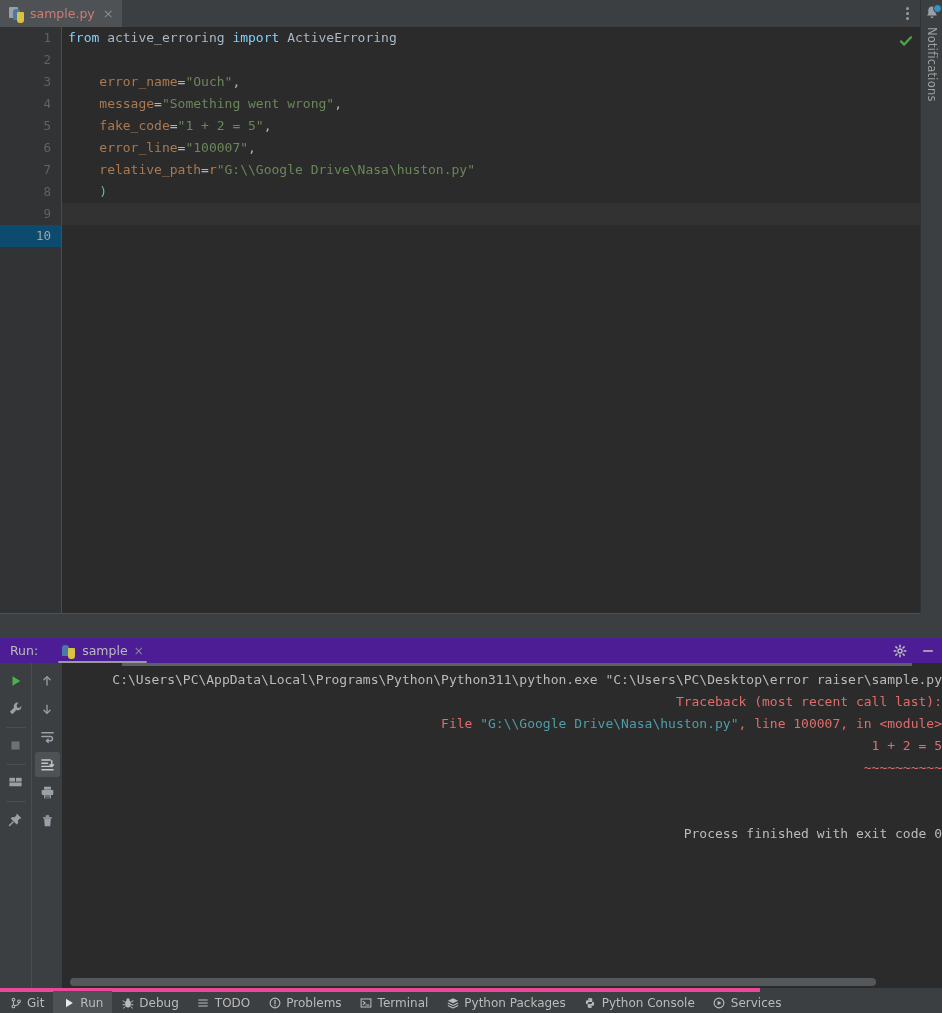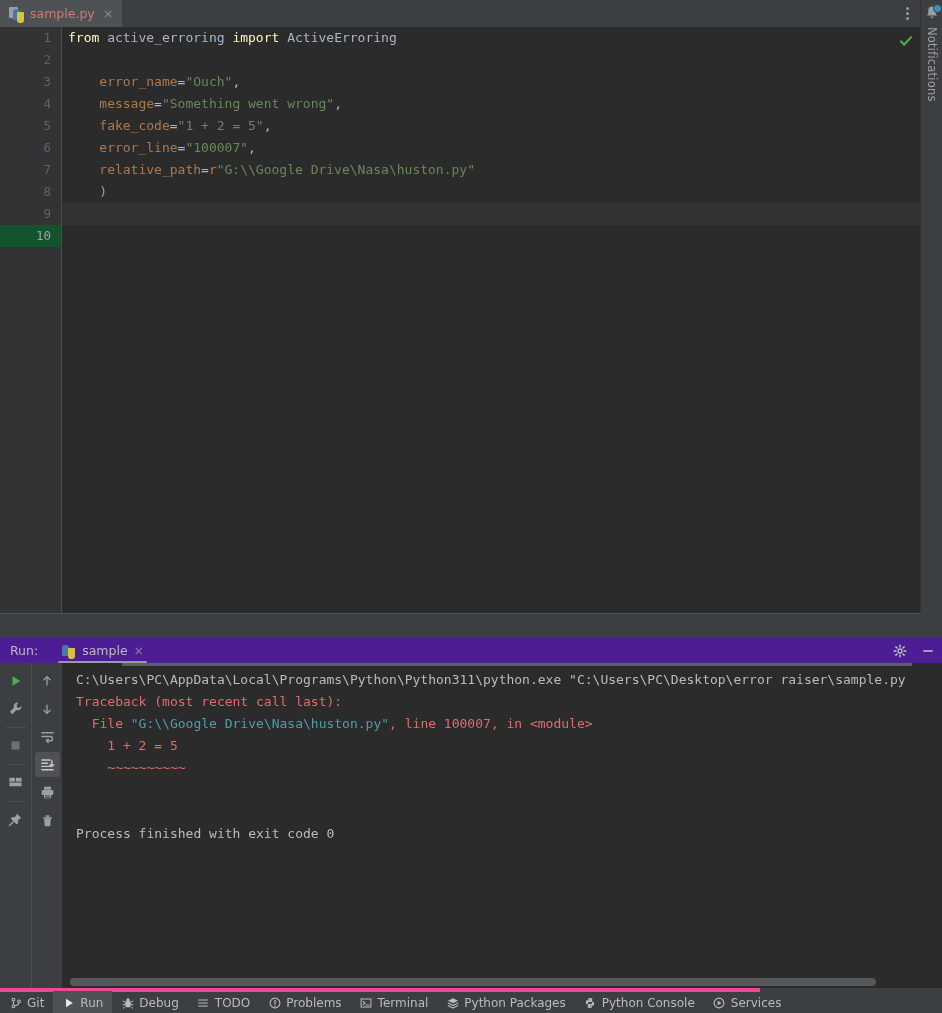--- a/index.html
+++ b/index.html
@@ -132,41 +132,41 @@
     line-height: 22px;
     text-align: right;
     padding-right: 10px;
     box-sizing: border-box;
     color: #606366;
     font-family: "DejaVu Sans Mono", monospace;
     font-size: 12.5px;
   }
   .gutter .gline.current {
     color: #a4a3a3;
-    background: #14532d;
+    background: #0c4a6e;
   }
   .code-area {
     position: relative;
     flex: 1 1 auto;
     background: #2b2b2b;
     overflow: hidden;
   }
   .cline {
     height: 22px;
     line-height: 22px;
     white-space: pre;
     font-family: "DejaVu Sans Mono", monospace;
     font-size: 13px;
     padding-left: 6px;
     color: #a9b7c6;
   }
   .cline.current-line {
     background: #323232;
   }
-  .kw   { color: #fef9c3; }
+  .kw   { color: #7dd3fc; }
   .id   { color: #a9b7c6; }
   .kwarg{ color: #aa7a52; }
   .str  { color: #6a8759; }
   .punc { color: #a9b7c6; }
   .prefix { color: #cc7832; }
   .brace-blue { color: #6fafbd; }
 
   .inspect-check {
     position: absolute;
     right: 7px;
@@ -329,20 +329,21 @@
     box-sizing: border-box;
   }
   .cons-line {
     height: 22px;
     line-height: 22px;
     white-space: pre;
     font-family: "DejaVu Sans Mono", monospace;
     font-size: 13px;
     padding-left: 14px;
     color: #bbbbbb;
+    text-align: right;
   }
   .c-gray { color: #bbbbbb; }
   .c-red  { color: #e06c6c; }
   .c-link { color: #4d9ea8; text-decoration: none; }
 
   .console-scroll-h {
     position: absolute;
     left: 0; right: 0; bottom: 0;
     height: 12px;
     background: #2b2b2b;

